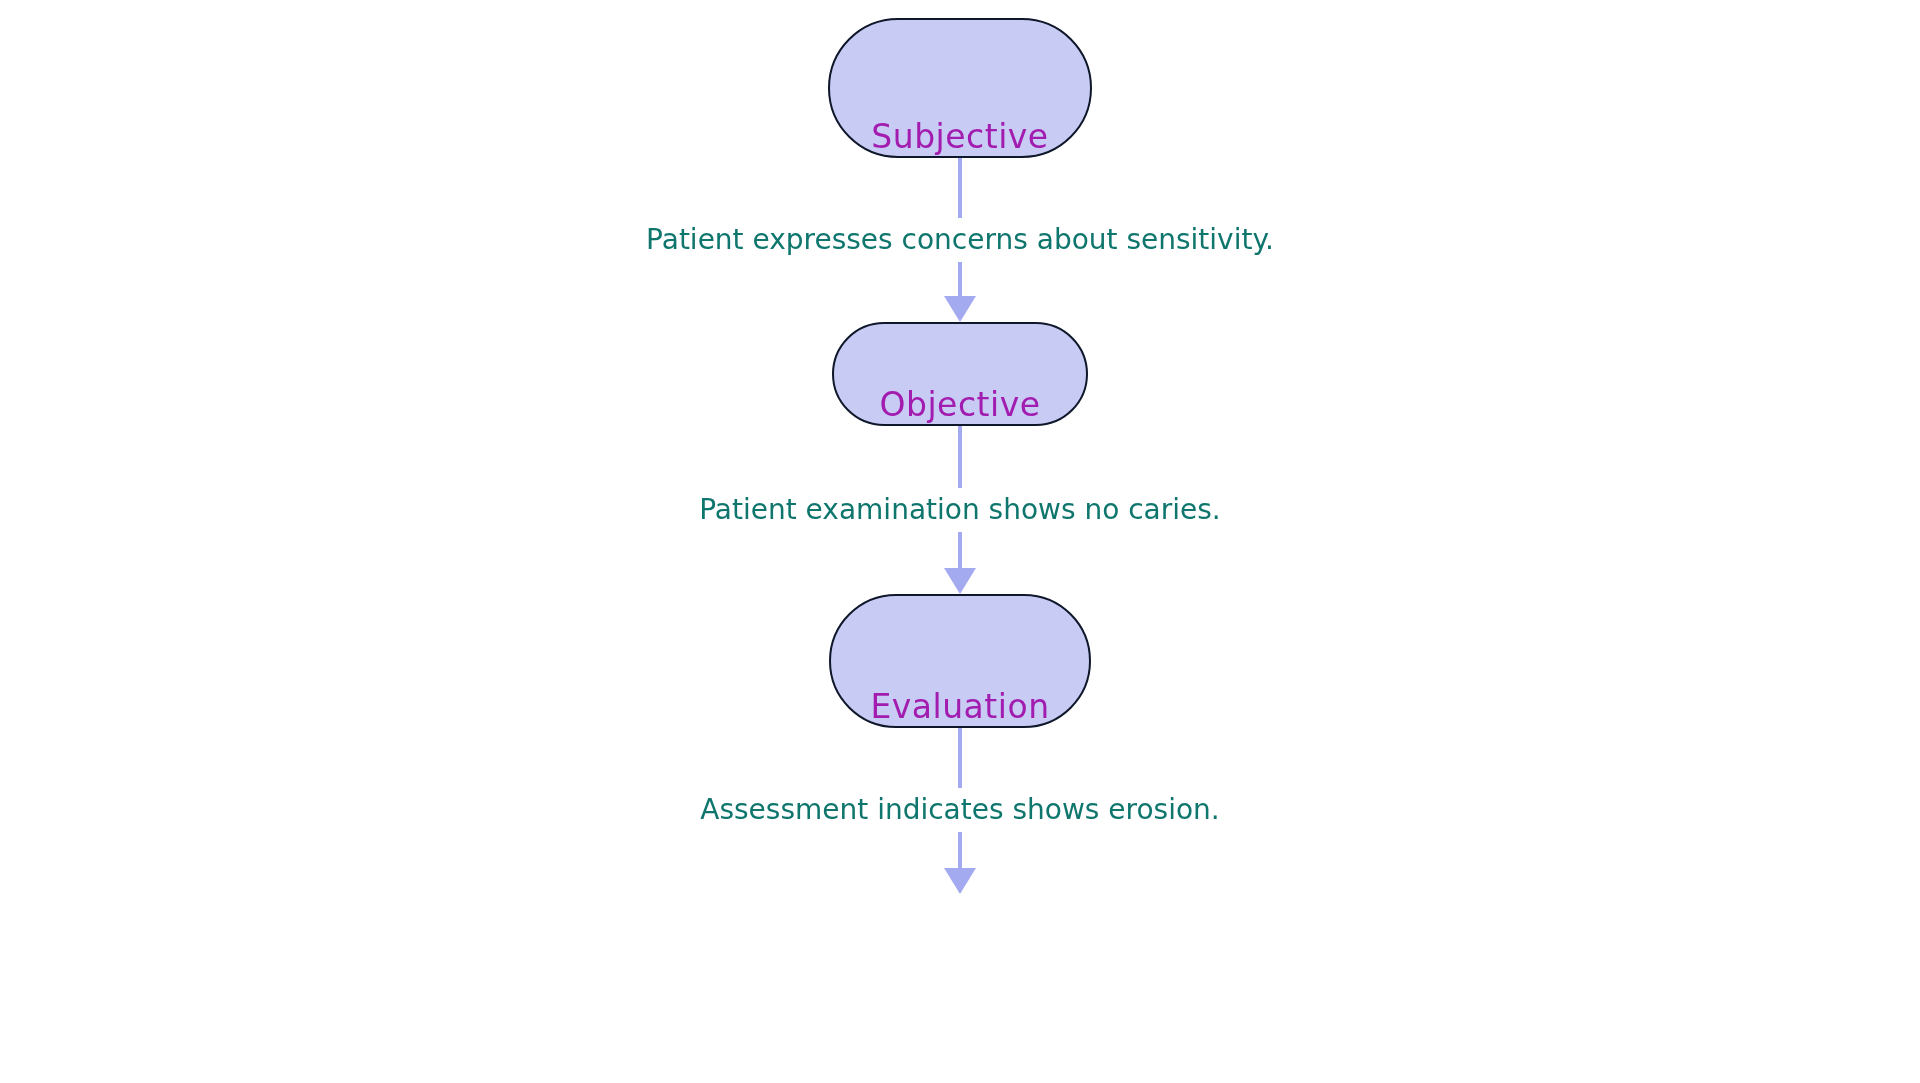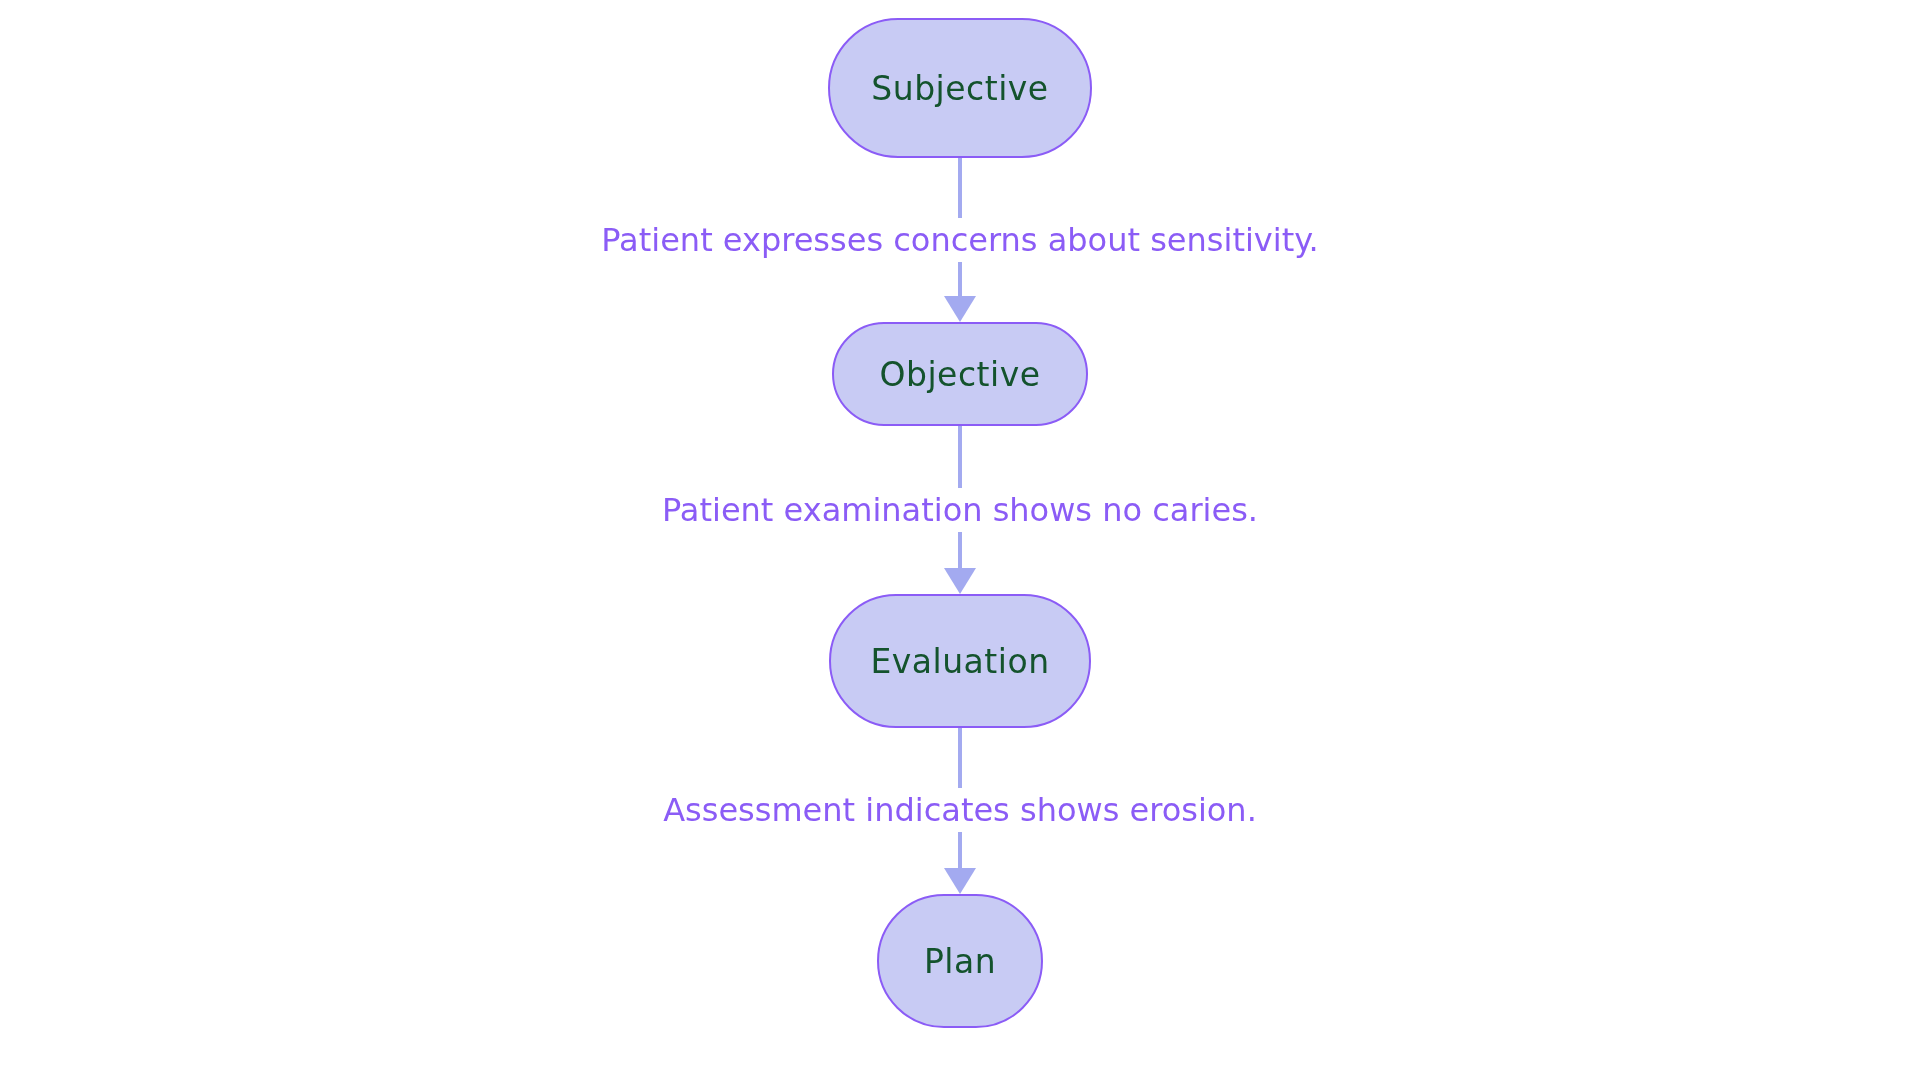--- a/index.html
+++ b/index.html
@@ -16,26 +16,26 @@
     width: 1920px;
     height: 1083px;
     display: flex;
     flex-direction: column;
     align-items: center;
     background: #ffffff;
   }
   .node {
     box-sizing: border-box;
     background: #c8cbf4;
-    border: 2px solid #8b5cf6;
+    border: 2px solid #0f172a;
     border-radius: 70px;
-    color: #14532d;
+    color: #a21caf;
     font-size: 33px;
     display: flex;
-    align-items: center;
+    align-items: flex-end;
     justify-content: center;
     flex: 0 0 auto;
     letter-spacing: 0.5px;
   }
   .node--subjective { width: 264px; height: 140px; margin-top: 18px; }
   .node--objective  { width: 256px; height: 104px; }
   .node--evaluation { width: 262px; height: 134px; }
   .node--plan       { width: 166px; height: 134px; }
 
   .edge {
@@ -50,22 +50,22 @@
     flex: 0 0 auto;
   }
   .edge--1 .edge-line--top { height: 60px; }
   .edge--1 .edge-line--bottom { height: 34px; }
   .edge--2 .edge-line--top { height: 62px; }
   .edge--2 .edge-line--bottom { height: 36px; }
   .edge--3 .edge-line--top { height: 60px; }
   .edge--3 .edge-line--bottom { height: 36px; }
 
   .edge-label {
-    color: #8b5cf6;
-    font-size: 32px;
+    color: #0f766e;
+    font-size: 28px;
     line-height: 44px;
     white-space: nowrap;
     text-align: center;
     flex: 0 0 auto;
   }
   .arrowhead {
     width: 0;
     height: 0;
     border-left: 16px solid transparent;
     border-right: 16px solid transparent;
@@ -104,17 +104,14 @@
     <span>Evaluation</span>
   </div>
 
   <div class="edge edge--3">
     <div class="edge-line edge-line--top"></div>
     <div class="edge-label">Assessment indicates shows erosion.</div>
     <div class="edge-line edge-line--bottom"></div>
     <div class="arrowhead"></div>
   </div>
 
-  <div class="node node--plan">
-    <span>Plan</span>
-  </div>
 
 </div>
 
 </body></html>

